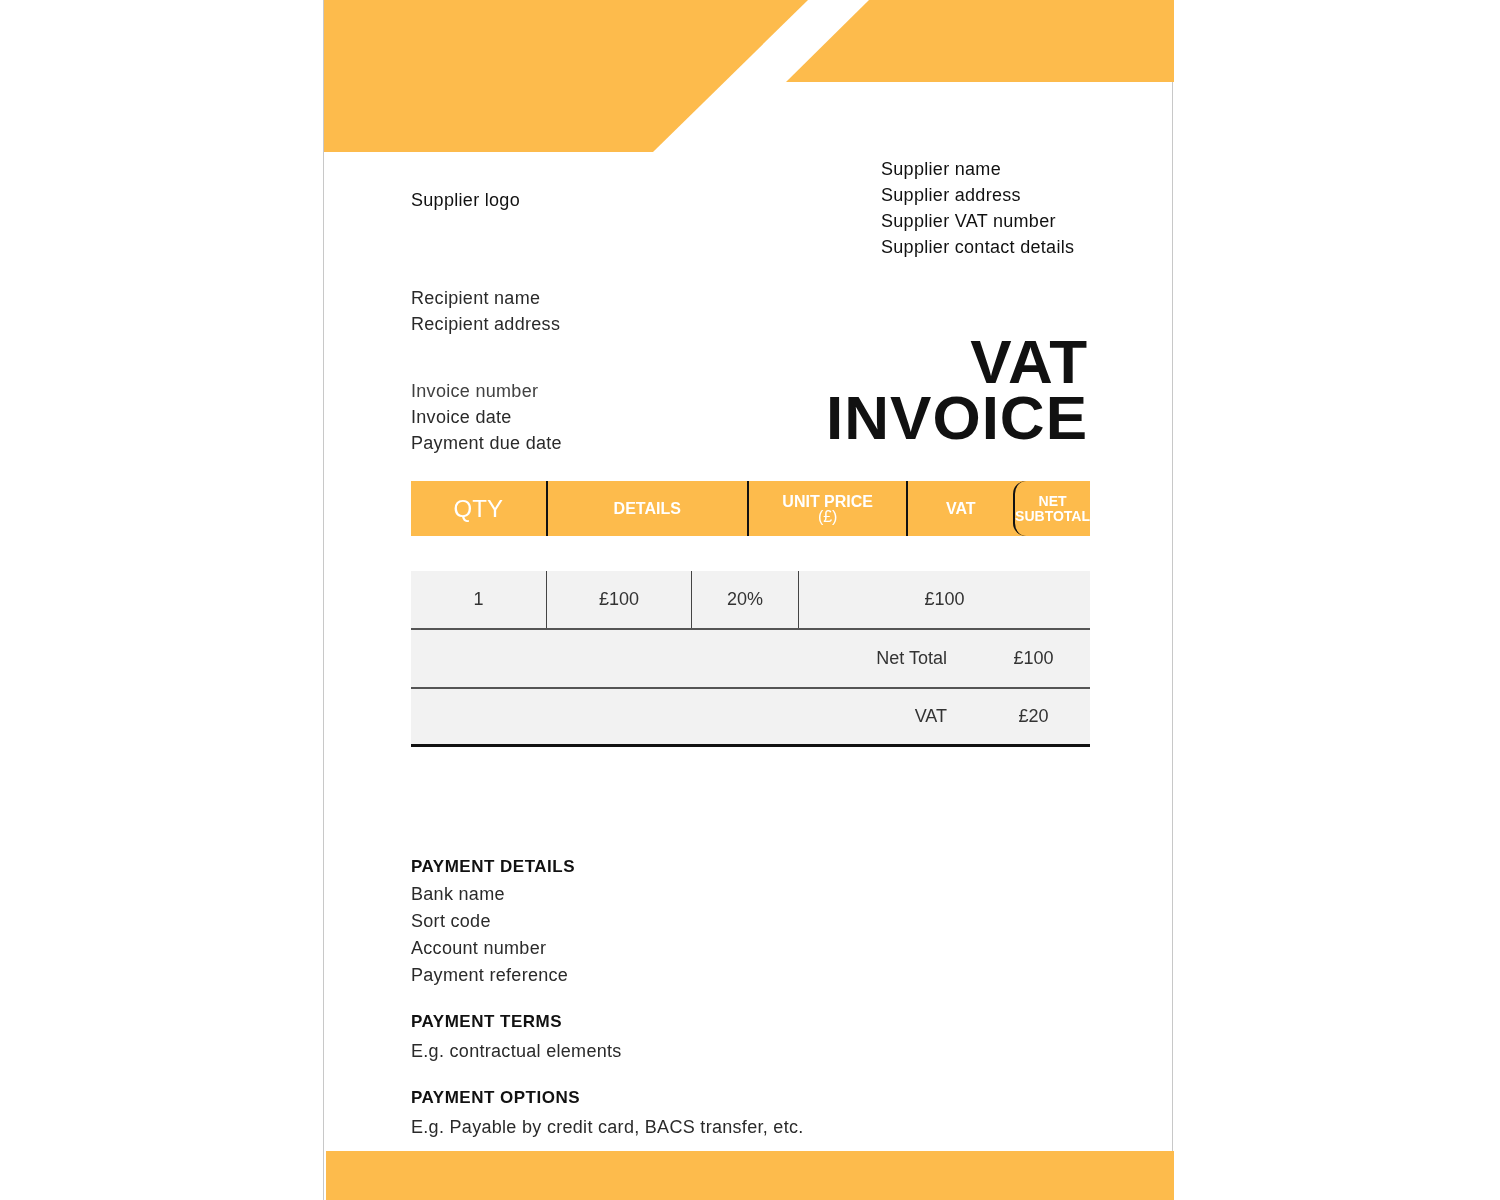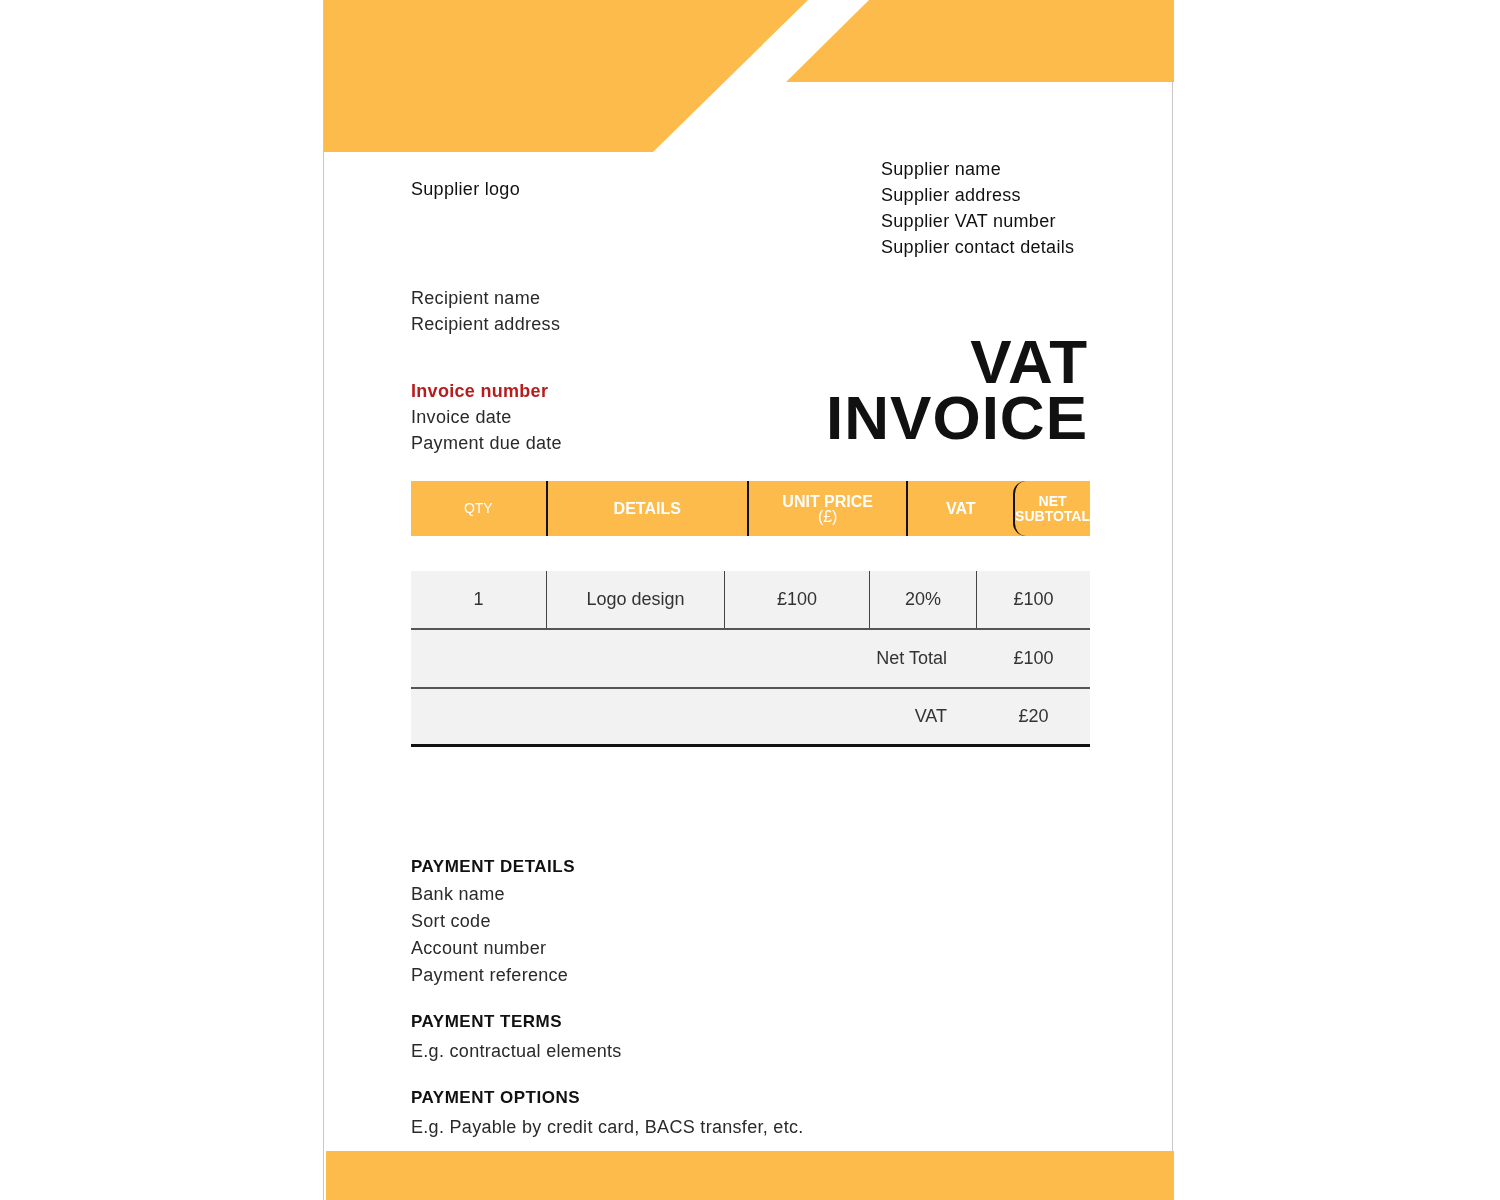--- a/index.html
+++ b/index.html
@@ -5,46 +5,46 @@
   html, body { margin: 0; padding: 0; background: #ffffff; }
   body { width: 1500px; height: 1200px; position: relative; overflow: hidden; font-family: "Liberation Sans", sans-serif; color: #222; }
   .page { position: absolute; left: 323px; top: 0; width: 850px; height: 1200px; background: #fff; border-left: 1px solid #c8c8c8; border-right: 1px solid #c8c8c8; box-sizing: border-box; }
   .deco { position: absolute; left: 0; top: 0; }
   .abs { position: absolute; }
   .txt { font-size: 18px; color: #2a2a2a; letter-spacing: 0.3px; line-height: 26px; }
   .txt-dark { color: #111; }
   .title { position: absolute; right: 84px; top: 334px; text-align: right; font-size: 62px; font-weight: bold; line-height: 56px; color: #111; letter-spacing: 1px; }
   .thead { position: absolute; left: 87px; top: 481px; width: 679px; height: 55px; display: flex; background: #fdbb4c; }
   .th { color: #fff; font-weight: bold; font-size: 16px; display: flex; align-items: center; justify-content: center; text-align: center; line-height: 15px; box-sizing: border-box; }
-  .th.big { font-size: 14px; border-radius: 20px; }
+  .th.big { font-size: 24px; border-radius: 20px; }
   .th.small { font-size: 14px; }
   .th + .th { border-left: 2px solid #111; }
   .tbody { position: absolute; left: 87px; top: 571px; width: 679px; background: #f2f2f2; }
   .row { display: flex; height: 59px; border-bottom: 2px solid #555; box-sizing: border-box; }
   .row.thick { border-bottom: 3px solid #111; }
   .row.nob { border-bottom: none; height: 52px; }
   .td { font-size: 18px; color: #333; display: flex; align-items: center; justify-content: center; box-sizing: border-box; }
   .td + .td.div { border-left: 1px solid #444; }
   .sumlabel { flex: 1; display: flex; align-items: center; justify-content: flex-end; padding-right: 30px; font-size: 18px; color: #333; }
   .sumval { width: 113px; display: flex; align-items: center; justify-content: center; font-size: 18px; color: #333; }
-  .bold { font-weight: bold; color: #b91c1c; }
+  .bold { font-weight: normal; color: #404040; }
   .sec-h { font-weight: bold; font-size: 17px; color: #111; letter-spacing: 0.5px; }
   .footer { position: absolute; left: 2px; top: 1151px; width: 848px; height: 49px; background: #fdbb4c; }
 </style>
 </head>
 <body>
 
 <div class="page">
 
   <svg class="deco" width="850" height="160">
     <polygon points="0,0 484,0 329,152 0,152" fill="#fdbb4c"></polygon>
     <polygon points="545,0 850,0 850,82 462,82" fill="#fdbb4c"></polygon>
   </svg>
 
-  <div class="abs txt txt-dark" style="left:87px; top:176px;">Supplier logo</div>
+  <div class="abs txt txt-dark" style="left:87px; top:187px;">Supplier logo</div>
 
   <div class="abs" style="left:557px; top:156px;">
     <div class="txt txt-dark">Supplier name</div>
     <div class="txt txt-dark">Supplier address</div>
     <div class="txt txt-dark">Supplier VAT number</div>
     <div class="txt txt-dark">Supplier contact details</div>
   </div>
 
   <div class="abs" style="left:87px; top:285px;">
     <div class="txt">Recipient name</div>
@@ -72,21 +72,20 @@
     <div class="th" style="width:107px;">VAT</div>
     <div class="th small" style="flex:1; flex-direction:column;border-radius:13px;">
       <span>NET</span>
       <span>SUBTOTAL</span>
     </div>
   </div>
 
   <div class="tbody">
     <div class="row">
       <div class="td" style="width:135px;">1</div>
-      <div class="td div" style="width:178px;">Logo design</div>
       <div class="td div" style="width:145px;">£100</div>
       <div class="td div" style="width:107px;">20%</div>
       <div class="td div" style="flex:1;">£100</div>
     </div>
     <div class="row">
       <div class="sumlabel">Net Total</div>
       <div class="sumval">£100</div>
     </div>
     <div class="row thick" style="height:58px;">
       <div class="sumlabel">VAT</div>

